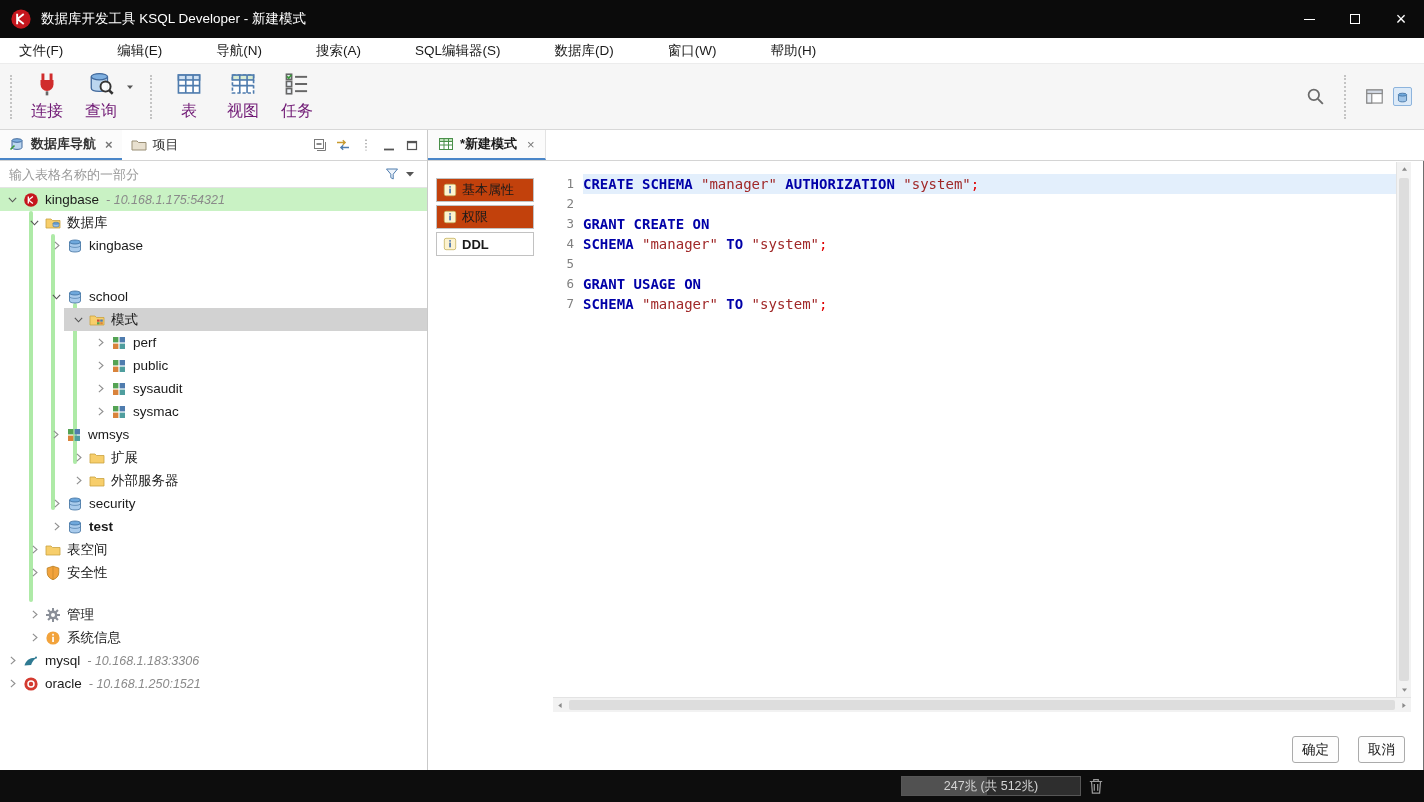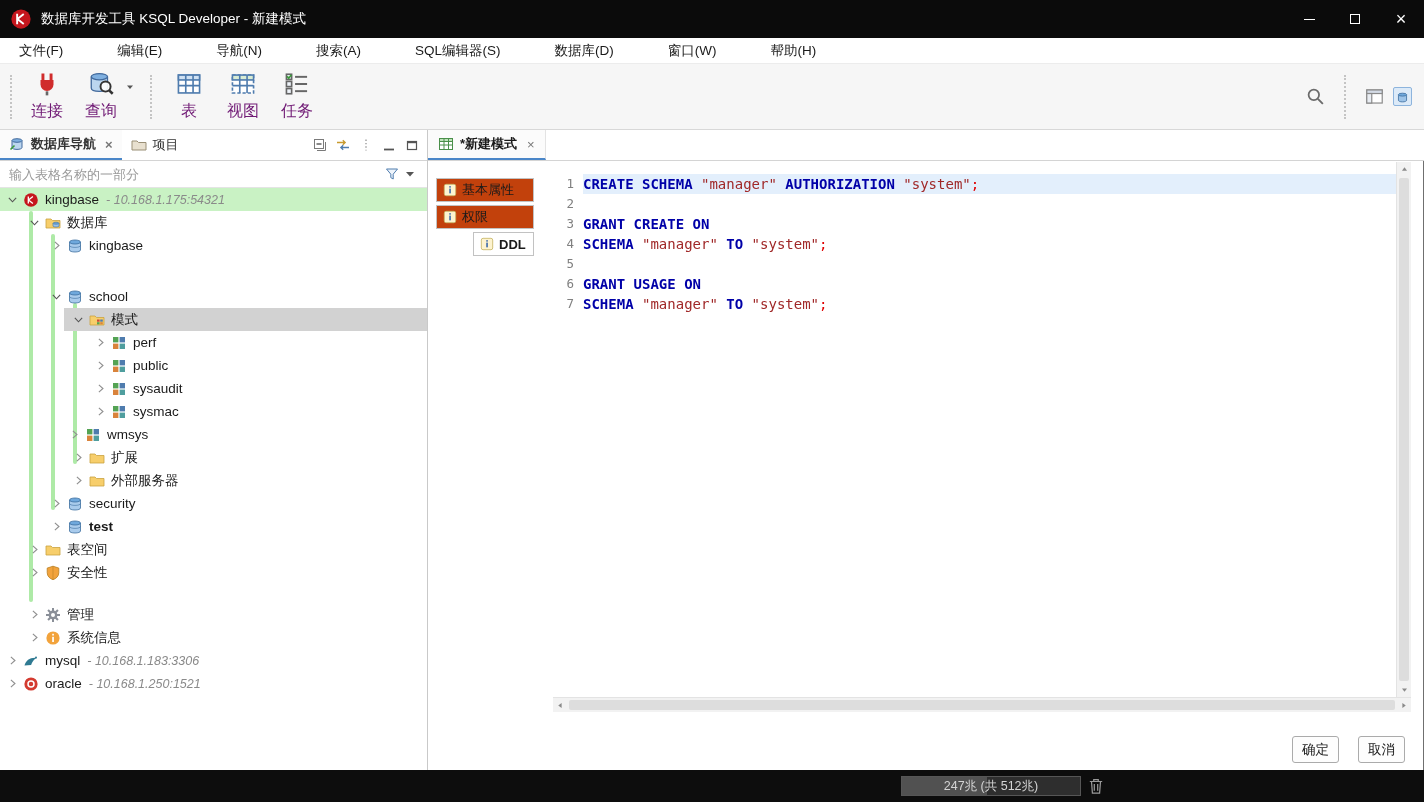--- a/index.html
+++ b/index.html
@@ -77,21 +77,21 @@
   .editor-tabbar { position:absolute; left:428px; top:130px; right:0; height:31px; background:#fff;
                    border-bottom:1px solid #d4d4d4; display:flex; }
   .etab { display:flex; align-items:center; gap:6px; padding:0 10px; font-size:13px; font-weight:bold;
           background:#fbfbfb; border-right:1px solid #e3e3e3; border-bottom:2px solid #4a86c8; }
   .etab .ticn { width:16px; height:16px; } .etab .ticn svg { width:100%; height:100%; }
   .etab .closex { font-size:13px; color:#777; margin-left:4px; font-weight:normal; }
 
   .prop-sidebar { position:absolute; left:436px; top:178px; width:98px; }
   .prop-item { height:24px; display:flex; align-items:center; gap:5px; padding:0 6px; margin-bottom:3px;
                font-size:13px; border:1px solid #c2c2c2; background:#c2410c; }
-  .prop-item.selected { background:#fff; font-weight:bold;margin-left:37px; }
+  .prop-item.selected { background:#fff; font-weight:bold; }
   .prop-item .ticn { width:14px; height:14px; flex:none; } .prop-item .ticn svg { width:100%; height:100%; }
 
   .code-area { position:absolute; left:553px; top:162px; width:843px; height:535px; background:#fff;
                padding-top:12px; font-family:"DejaVu Sans Mono","Liberation Mono",monospace; overflow:hidden; }
   .code-line { display:flex; height:20px; line-height:20px; font-size:14px; }
   .ln { width:30px; flex:none; text-align:right; padding-right:9px; color:#808080; font-size:12.5px; }
   .lt { flex:1; white-space:pre; }
   .code-line.cur .lt { background:#e3effc; }
   .tk-kw { color:#0000a8; font-weight:bold; }
   .tk-str { color:#a02828; }
@@ -382,21 +382,21 @@
               <path d="M6 3.5L11 8l-5 4.5" fill="none" stroke="#8f8f8f" stroke-width="1.4"></path>
             </svg></span>
           <span class="ticon"><svg viewBox="0 0 16 16">
               <rect x="2" y="2" width="5.4" height="5.4" fill="#54a354"></rect>
               <rect x="8.6" y="2" width="5.4" height="5.4" fill="#4f7cae"></rect>
               <rect x="2" y="8.6" width="5.4" height="5.4" fill="#d9833b"></rect>
               <rect x="8.6" y="8.6" width="5.4" height="5.4" fill="#4f9e9e"></rect>
             </svg></span>
           <span class="tlabel">sysmac</span>
         </div>
-        <div class="tree-row" style="padding-left: 68px;">
+        <div class="tree-row" style="padding-left: 49px;">
           <span class="chev"><svg viewBox="0 0 16 16">
               <path d="M6 3.5L11 8l-5 4.5" fill="none" stroke="#8f8f8f" stroke-width="1.4"></path>
             </svg></span>
           <span class="ticon"><svg viewBox="0 0 16 16">
               <rect x="2" y="2" width="5.4" height="5.4" fill="#54a354"></rect>
               <rect x="8.6" y="2" width="5.4" height="5.4" fill="#4f7cae"></rect>
               <rect x="2" y="8.6" width="5.4" height="5.4" fill="#d9833b"></rect>
               <rect x="8.6" y="8.6" width="5.4" height="5.4" fill="#4f9e9e"></rect>
             </svg></span>
           <span class="tlabel">wmsys</span>

